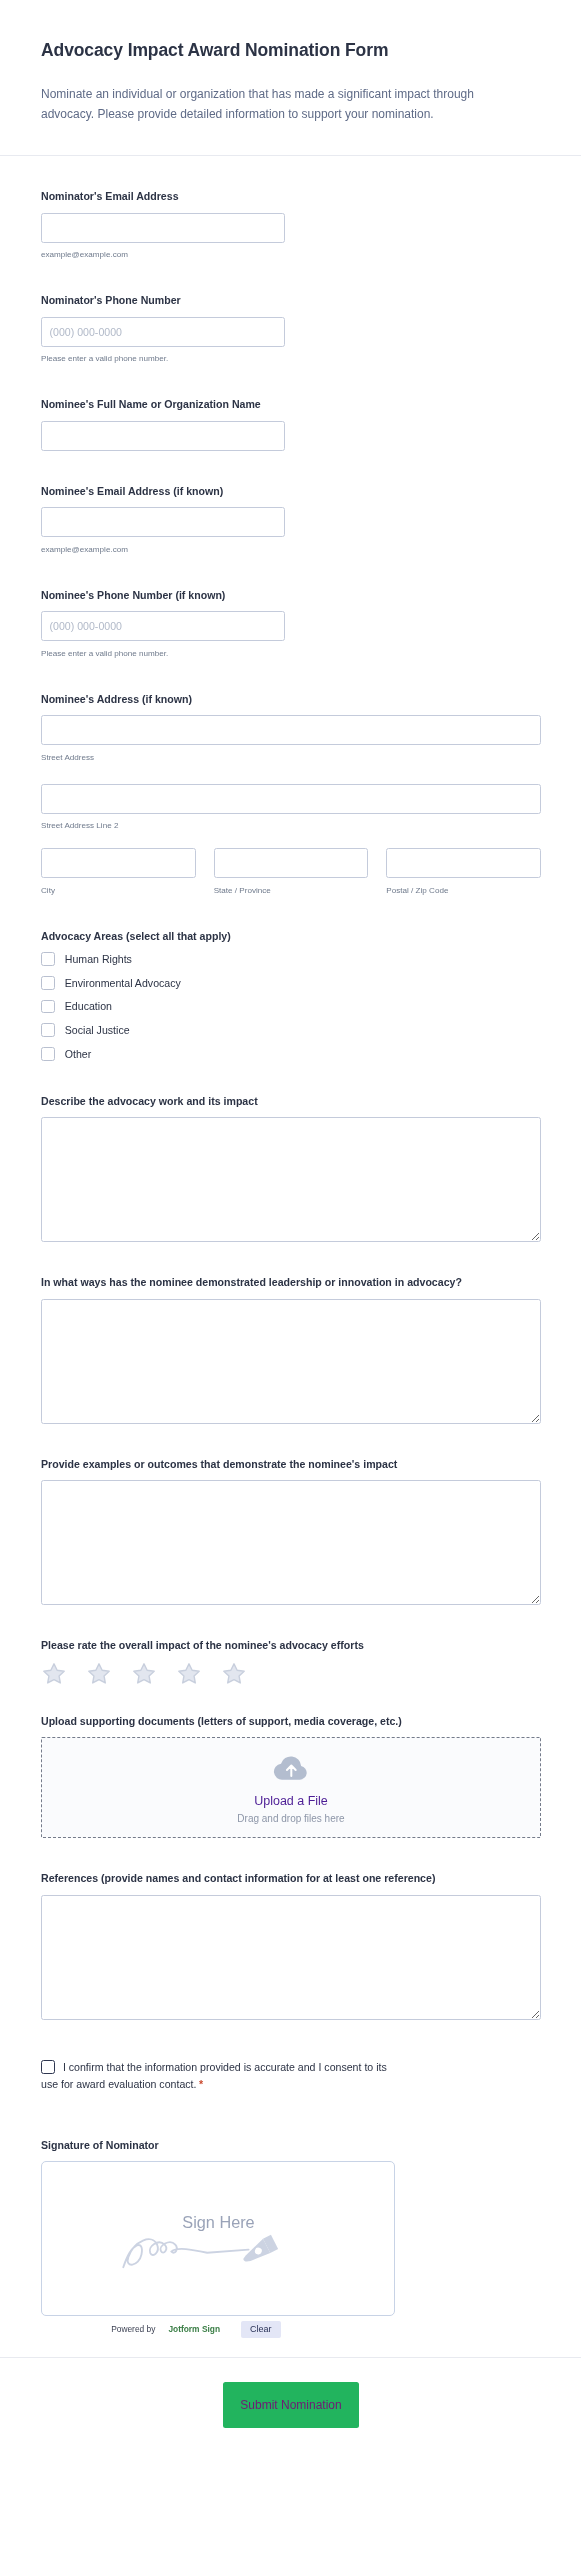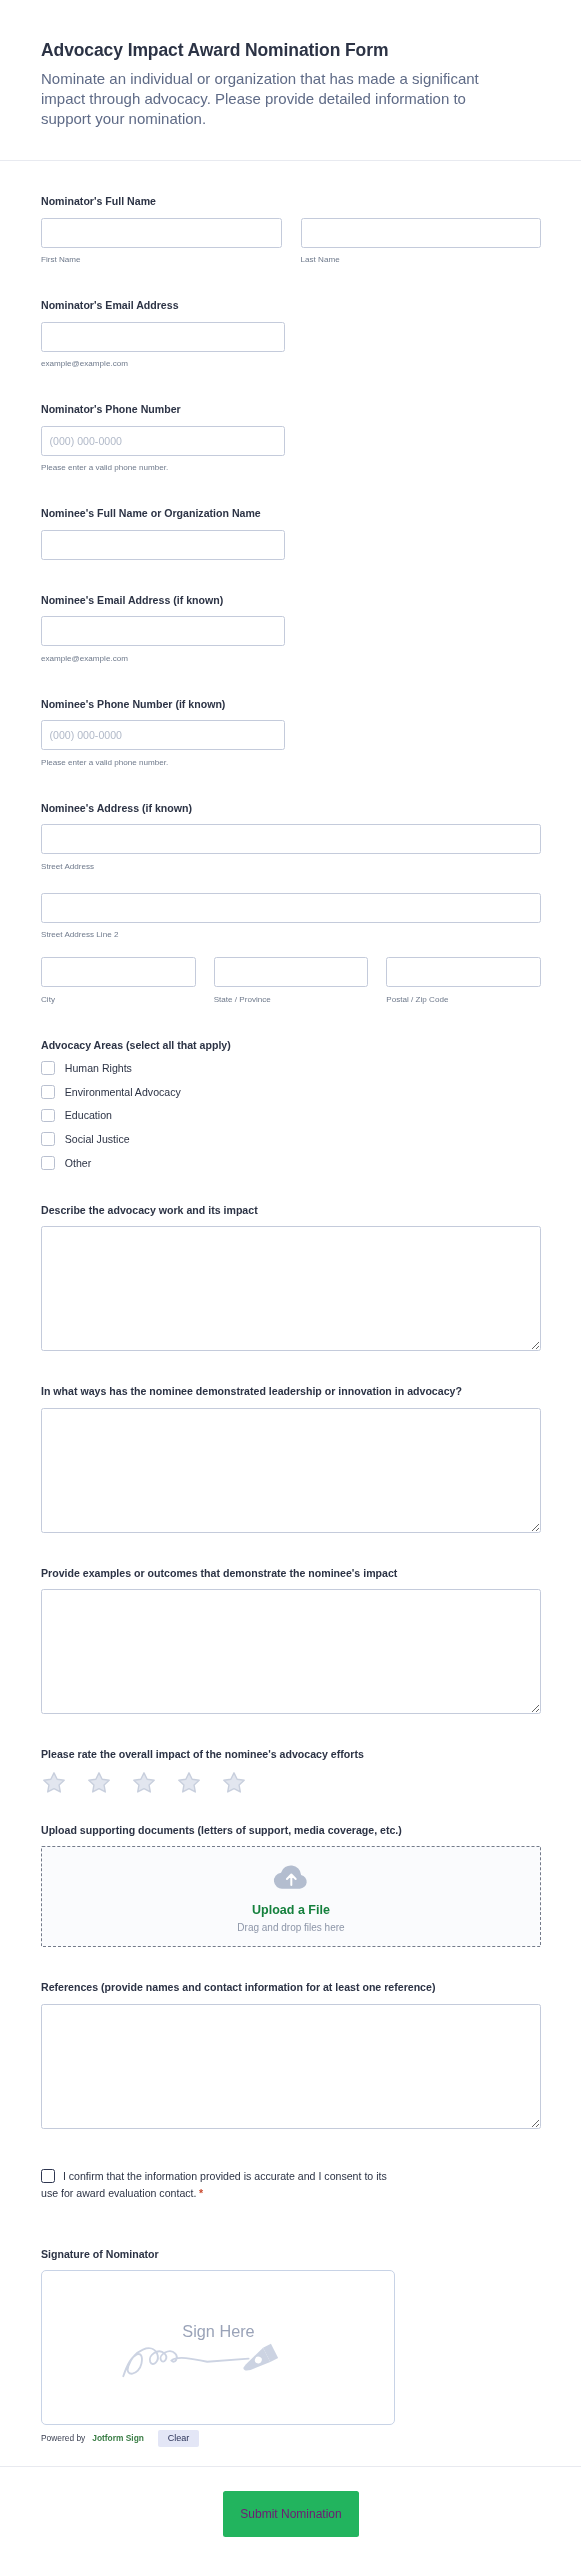--- a/index.html
+++ b/index.html
@@ -11,23 +11,23 @@
     color: #2c3345;
   }
   .header { padding: 40px 41px 31px 41px; }
   .title {
     font-size: 17.5px;
     font-weight: 700;
     color: #2c3345;
     letter-spacing: -0.1px;
   }
   .subtitle {
-    margin-top: 8px;
+    margin-top: 23px;
     max-width: 447px;
-    font-size: 15px;
+    font-size: 12px;
     line-height: 20px;
     color: #5f6b87;
   }
   .divider { border: none; border-top: 0.6px solid #e8eaf0; width: 100%; }
   .form-body { padding: 34px 41px 0 41px; }
   .q { margin-bottom: 34px; }
   .q-label {
     display: block;
     font-size: 10.6px;
     font-weight: 600;
@@ -85,21 +85,21 @@
     height: 101px;
     border: 0.6px dashed #747b8a;
     border-radius: 1.3px;
     background: #fafbfd;
     display: flex;
     flex-direction: column;
     align-items: center;
     justify-content: center;
     cursor: pointer;
   }
-  .dz-title { font-size: 12.5px; font-weight: 700; color: #15803d; margin-top: 12.5px; }
+  .dz-title { font-size: 12.5px; font-weight: 400; color: #4c1d95; margin-top: 12.5px; }
   .dz-hint { font-size: 10px; color: #8d96a8; margin-top: 5px; }
   .consent { margin-top: 39px; margin-bottom: 46px; max-width: 363px; font-size: 10.6px; line-height: 17px; color: #2c3345; }
   .consent .cb-inline {
     display: inline-block;
     width: 13.8px; height: 13.8px;
     border: 1.3px solid #2e3650;
     border-radius: 2.5px;
     background: #fff;
     vertical-align: -3.1px;
     margin-right: 8.1px;
@@ -116,22 +116,22 @@
     display: flex;
     align-items: center;
     justify-content: center;
     cursor: crosshair;
   }
   .sig-footer {
     width: 310px;
     margin-top: 5px;
     display: flex;
     align-items: center;
-    justify-content: flex-start;
-    gap: 7px;
+    justify-content: center;
+    gap: 13px;
   }
   .powered { font-size: 8.4px; color: #3a3f51; }
   .brand { font-size: 8.4px; font-weight: 700; color: #3b7e46; text-decoration: none; cursor: pointer; }
   .clear-btn {
     margin-left: 7.5px;
     background: #e3e6f6;
     color: #2b3358;
     border: none;
     border-radius: 2px;
     font-family: inherit;
@@ -164,33 +164,20 @@
 <body>
 
 <div class="header">
   <h1 class="title">Advocacy Impact Award Nomination Form</h1>
   <p class="subtitle">Nominate an individual or organization that has made a significant impact through advocacy. Please provide detailed information to support your nomination.</p>
 </div>
 <hr class="divider">
 
 <div class="form-body">
 
-  <div class="q">
-    <label class="q-label">Nominator's Full Name</label>
-    <div class="row">
-      <div class="col">
-        <input class="text" type="text" style="">
-        <span class="sublabel">First Name</span>
-      </div>
-      <div class="col">
-        <input class="text" type="text" style="">
-        <span class="sublabel">Last Name</span>
-      </div>
-    </div>
-  </div>
 
   <div class="q">
     <label class="q-label">Nominator's Email Address</label>
     <input class="text half" type="text" style="">
     <span class="sublabel">example@example.com</span>
   </div>
 
   <div class="q">
     <label class="q-label">Nominator's Phone Number</label>
     <input class="text half" type="text" placeholder="(000) 000-0000" style="">

